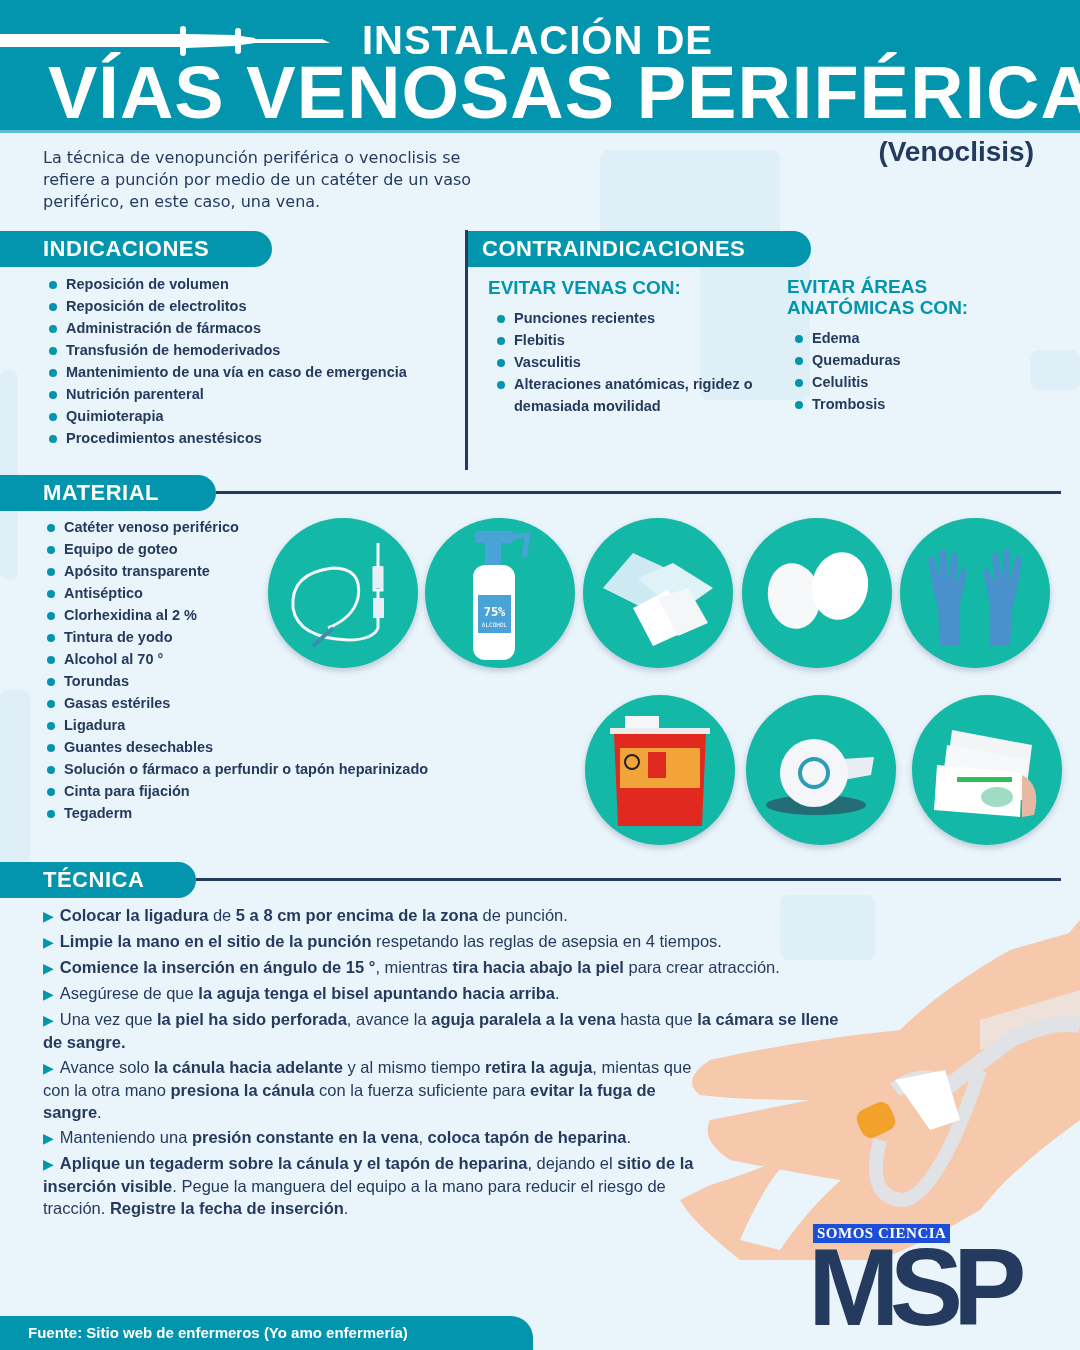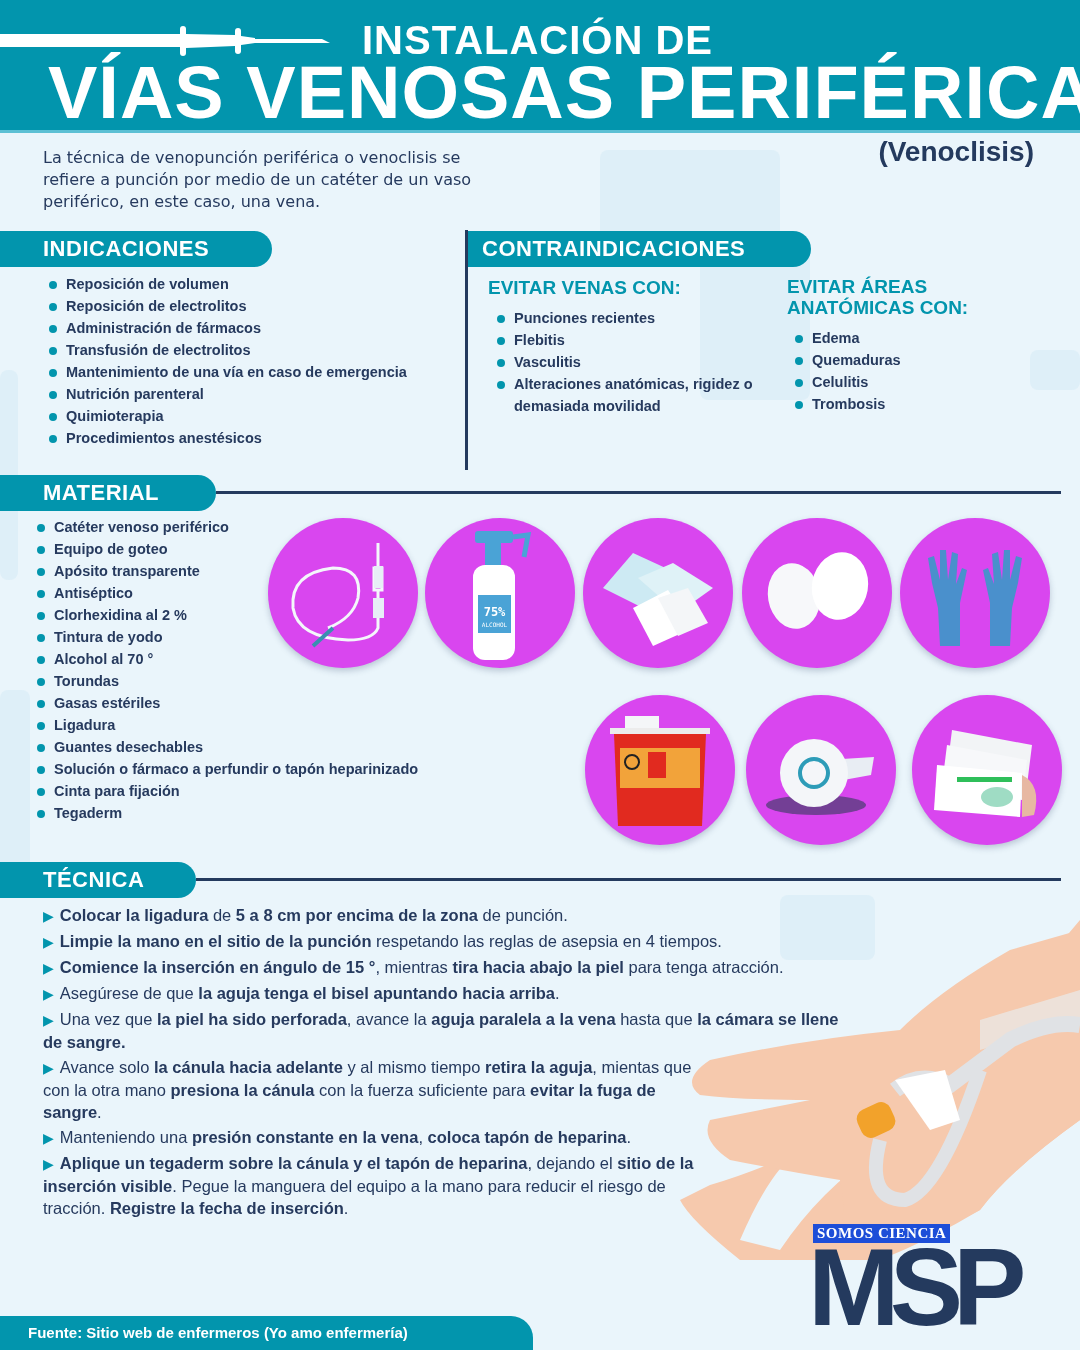--- a/index.html
+++ b/index.html
@@ -54,21 +54,21 @@
   ul.bl li::before {
     content: ""; position: absolute; left: 3px; top: 8px;
     width: 8px; height: 8px; border-radius: 50%; background: #0295ad;
   }
   .subhead {
     position: absolute; font-family: "Liberation Sans", sans-serif;
     font-weight: 700; font-size: 19px; color: #0295ad; line-height: 21px;
   }
   .circle {
     position: absolute; width: 150px; height: 150px; border-radius: 50%;
-    background: #d946ef; box-shadow: 0 3px 6px rgba(40,60,100,.25);
+    background: #14b8a6; box-shadow: 0 3px 6px rgba(40,60,100,.25);
     display: flex; align-items: center; justify-content: center;
   }
   .steps { position: absolute; left: 43px; top: 904px; width: 830px; }
   .steps p {
     font-family: "Liberation Sans", sans-serif; font-size: 16.5px;
     line-height: 22px; color: #263a5e; margin-bottom: 3px;
   }
   .steps p .arrow { color: #0295ad; font-size: 14px; margin-right: 6px; }
   .steps b { font-weight: 700; }
   .hand { position: absolute; left: 680px; top: 920px; }
@@ -113,21 +113,21 @@
 </div>
 <div class="subtitle">(Venoclisis)</div>
 
 <div class="intro"><span>La </span><b>técnica de venopunción periférica o venoclisis</b><span> se refiere a </span><b>punción por medio de un catéter</b><span> de un </span><b>vaso periférico</b><span>, en este caso, </span><b>una vena</b><span>.</span></div>
 
 <div class="pill" style="left:0;top:231px;width:272px;">INDICACIONES</div>
 <ul class="bl" id="ind-list" style="left:46px;top:273px;">
     <li>Reposición de volumen</li>
     <li>Reposición de electrolitos</li>
     <li>Administración de fármacos</li>
-    <li>Transfusión de electrolitos</li>
+    <li>Transfusión de hemoderivados</li>
     <li>Mantenimiento de una vía en caso de emergencia</li>
     <li>Nutrición parenteral</li>
     <li>Quimioterapia</li>
     <li>Procedimientos anestésicos</li>
   </ul>
 
 <div class="vrule" style="left:465px;top:230px;height:240px;"></div>
 
 <div class="pill" style="left:468px;top:231px;width:343px;padding-left:14px;">CONTRAINDICACIONES</div>
 <div class="subhead" style="left:488px;top:277px;">EVITAR VENAS CON:</div>
@@ -143,21 +143,21 @@
 </div>
 <ul class="bl" id="areas-list" style="left:792px;top:327px;">
     <li>Edema</li>
     <li>Quemaduras</li>
     <li>Celulitis</li>
     <li>Trombosis</li>
   </ul>
 
 <div class="pill" style="left:0;top:475px;width:216px;">MATERIAL</div>
 <div class="rule" style="left:216px;top:491px;width:845px;"></div>
-<ul class="bl" id="mat-list" style="left:34px;top:516px;">
+<ul class="bl" id="mat-list" style="left:44px;top:516px;">
     <li>Catéter venoso periférico</li>
     <li>Equipo de goteo</li>
     <li>Apósito transparente</li>
     <li>Antiséptico</li>
     <li>Clorhexidina al 2 %</li>
     <li>Tintura de yodo</li>
     <li>Alcohol al 70 °</li>
     <li>Torundas</li>
     <li>Gasas estériles</li>
     <li>Ligadura</li>
@@ -245,21 +245,21 @@
   <path d="M300 100 L400 70 L400 100 L300 130 Z" fill="#ebe7e4" opacity=".8"></path>
   <path d="M215 170 Q240 150 270 165 L330 120 Q370 100 400 105" fill="none" stroke="#e0e2e5" stroke-width="16"></path>
   <path d="M200 220 Q185 280 225 280 Q260 270 300 150" fill="none" stroke="#e0e2e5" stroke-width="14"></path>
   <rect x="178" y="185" width="36" height="30" rx="10" fill="#f2a22b" transform="rotate(-25 196 200)"></rect>
   <polygon points="215,160 265,150 280,200 250,210" fill="#ffffff"></polygon>
 </svg>
 
 <div class="steps" id="steps">
     <p><span class="arrow">▶</span><b>Colocar la ligadura</b><span> de </span><b>5 a 8 cm por encima de la zona</b><span> de punción.</span></p>
     <p><span class="arrow">▶</span><b>Limpie la mano en el sitio de la punción</b><span> respetando las reglas de asepsia en 4 tiempos.</span></p>
-    <p><span class="arrow">▶</span><b>Comience la inserción en ángulo de 15 °</b><span>, mientras </span><b>tira hacia abajo la piel</b><span> para tenga atracción.</span></p>
+    <p><span class="arrow">▶</span><b>Comience la inserción en ángulo de 15 °</b><span>, mientras </span><b>tira hacia abajo la piel</b><span> para crear atracción.</span></p>
     <p><span class="arrow">▶</span><span>Asegúrese de que </span><b>la aguja tenga el bisel apuntando hacia arriba</b><span>.</span></p>
     <p style="width: 800px;"><span class="arrow">▶</span><span>Una vez que </span><b>la piel ha sido perforada</b><span>, avance la </span><b>aguja paralela a la vena</b><span> hasta que </span><b>la cámara se llene de sangre.</b></p>
     <p style="width: 660px;"><span class="arrow">▶</span><span>Avance solo </span><b>la cánula hacia adelante</b><span> y al mismo tiempo </span><b>retira la aguja</b><span>, mientas que con la otra mano </span><b>presiona la cánula</b><span> con la fuerza suficiente para </span><b>evitar la fuga de sangre</b><span>.</span></p>
     <p style="width: 660px;"><span class="arrow">▶</span><span>Manteniendo una </span><b>presión constante en la vena</b><span>, </span><b>coloca tapón de heparina</b><span>.</span></p>
     <p style="width: 660px;"><span class="arrow">▶</span><b>Aplique un tegaderm sobre la cánula y el tapón de heparina</b><span>, dejando el </span><b>sitio de la inserción visible</b><span>. Pegue la manguera del equipo a la mano para reducir el riesgo de tracción. </span><b>Registre la fecha de inserción</b><span>.</span></p>
   </div>
 
 <div class="logo-tag">SOMOS CIENCIA</div>
 <div class="logo-msp">MSP</div>
 

